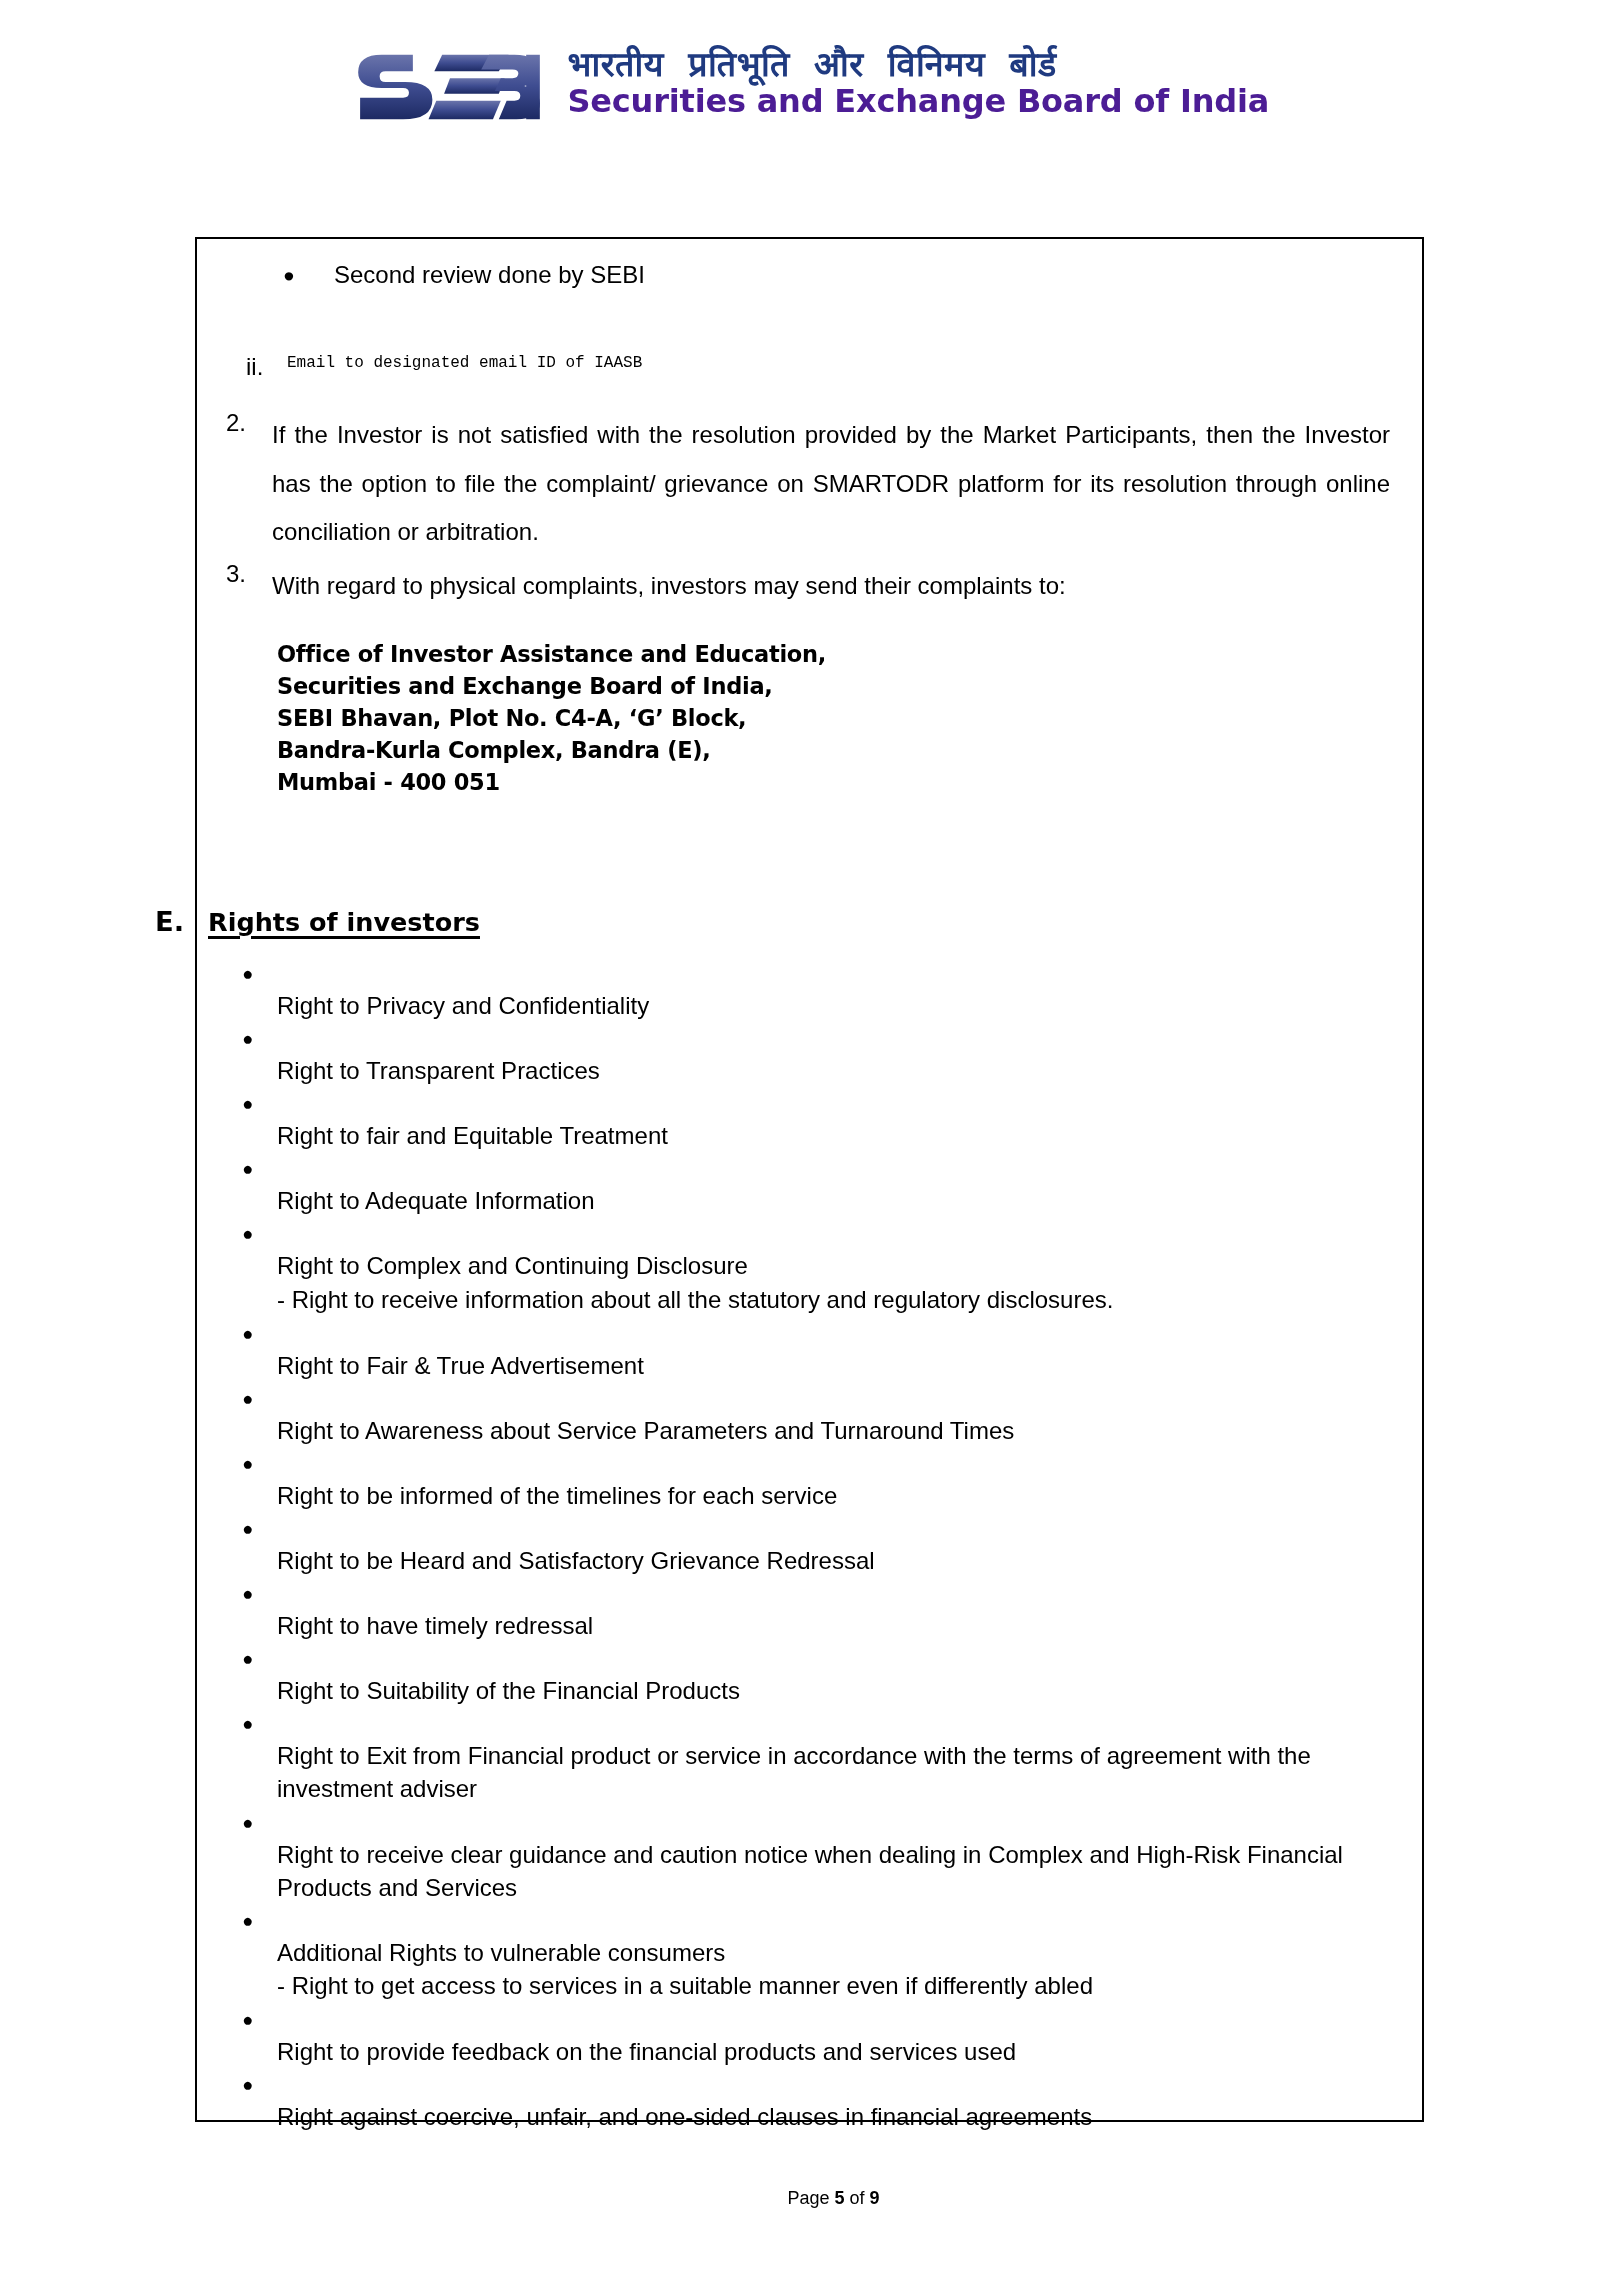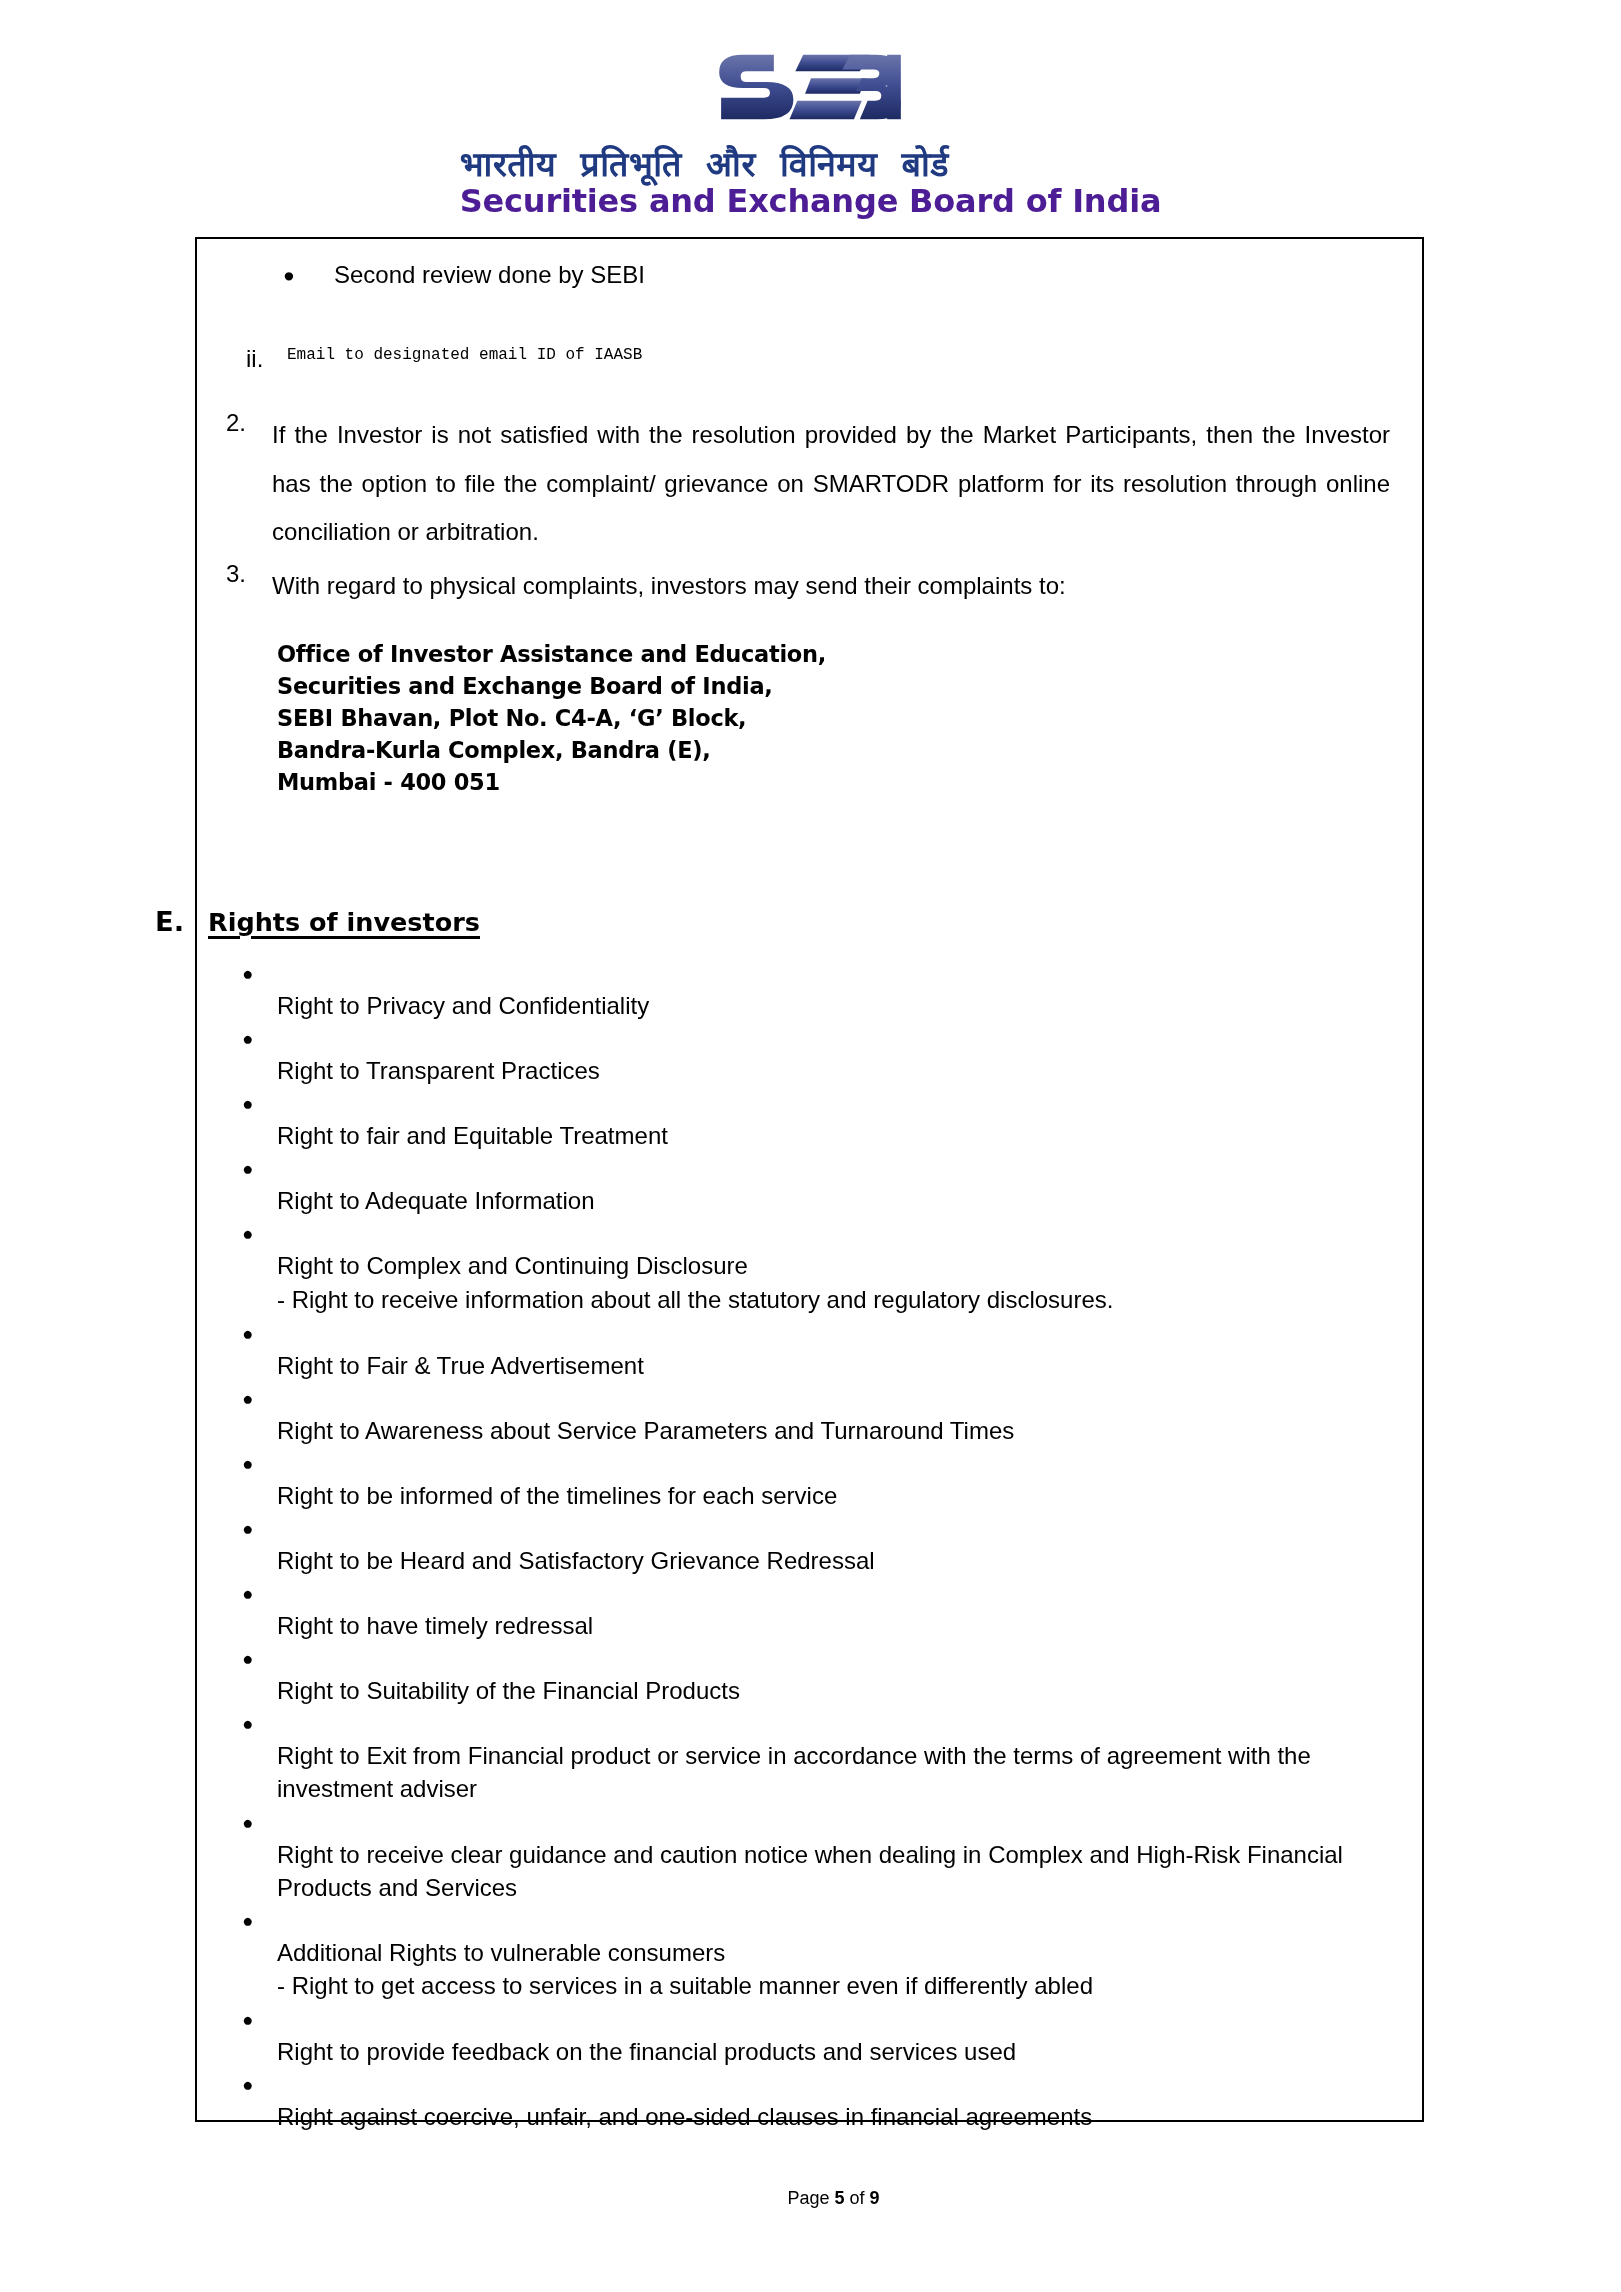--- a/index.html
+++ b/index.html
@@ -23,21 +23,21 @@
     left: 0;
     top: 41px;
     width: 1621px;
     height: 108px;
     display: flex;
     justify-content: center;
     align-items: flex-start;
   }
   .logo-lockup {
     display: flex;
-    flex-direction: column;
+    flex-direction: row;
     align-items: center;
     gap: 21.6px;
   }
   .sebi-mark {
     width: 194px;
     height: 84px;
     flex: 0 0 auto;
     position: relative;
     top: 3.9px;
   }
@@ -111,21 +111,21 @@
     font-size: 19.6px;
     line-height: 1.25;
   }
   .top-bullet .txt {
     font-size: 24px;
   }
 
   
   .roman-item {
     left: 49px;
-    top: 108px;
+    top: 116px;
     width: 980px;
   }
   .roman-item .marker {
     width: 41px;
     font-size: 24px;
   }
   .roman-item .txt {
     font-size: 16px;
     font-family: Liberation Mono, monospace;
   }

